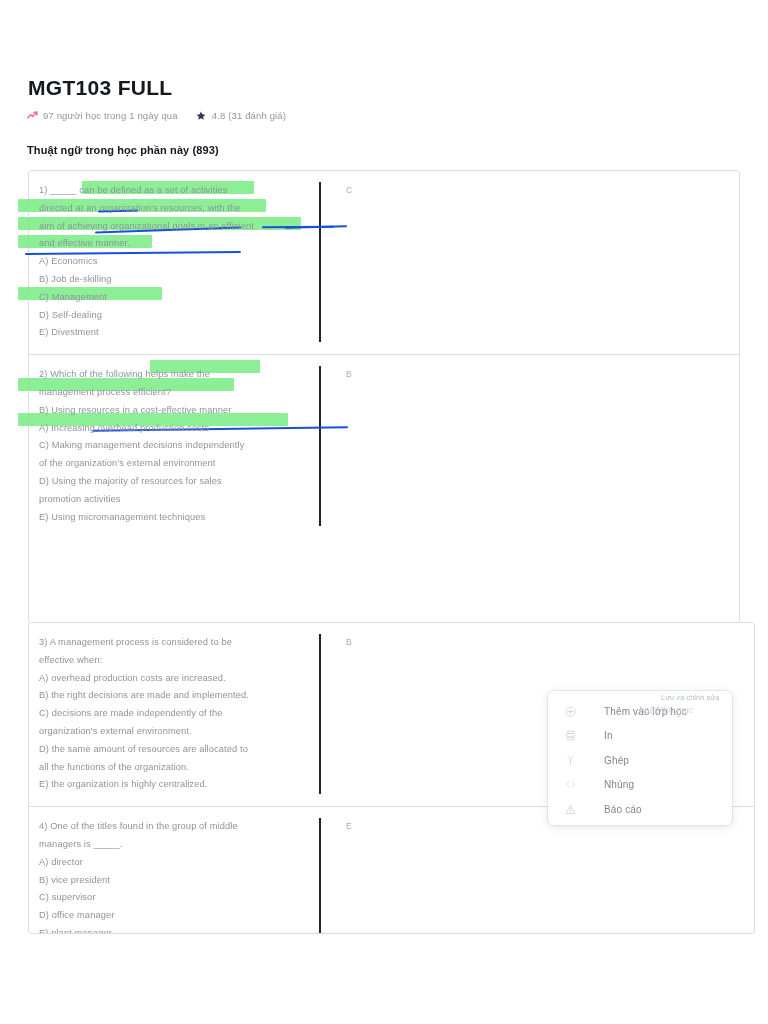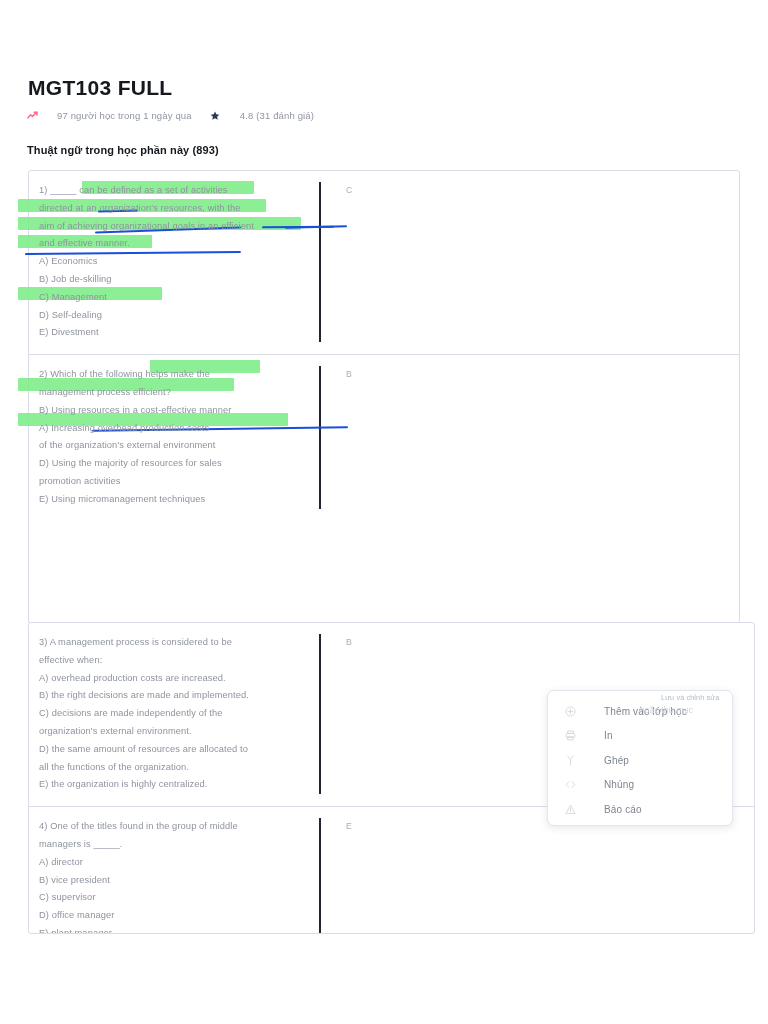--- a/index.html
+++ b/index.html
@@ -16,21 +16,21 @@
   .title {
     position: absolute; left: 28px; top: 76px;
     font-size: 21px; font-weight: 700; letter-spacing: .3px;
     color: #15191f;
   }
   .stats {
     position: absolute; left: 27px; top: 110px;
     display: flex; align-items: center; gap: 18px;
     font-size: 9.5px; color: #8f95a3; letter-spacing: .15px;
   }
-  .stat { display: flex; align-items: center; gap: 19px; }
+  .stat { display: flex; align-items: center; gap: 5px; }
   .stat-icon { display: inline-flex; width: 11px; height: 11px; align-items:center; justify-content:center; }
   .section-head {
     position: absolute; left: 27px; top: 144px;
     font-size: 11px; font-weight: 700; color: #15191f; letter-spacing: .1px;
   }
   .subtitle2 {
     position: absolute; left: 38px; top: 538px;
     font-size: 13.5px; font-weight: 700; color: #15191f; letter-spacing: .2px;
   }
 
@@ -182,20 +182,21 @@
       <div class="divider"></div>
       <div class="ans">C</div>
     </div>
 
     <div class="qrow">
       <div class="qtext">
         <div class="qline">2) Which of the following helps make the</div>
         <div class="qline">management process efficient?</div>
         <div class="qline">B) Using resources in a cost-effective manner</div>
         <div class="qline">A) Increasing overhead production costs</div>
+        <div class="qline">C) Making management decisions independently</div>
         <div class="qline">of the organization's external environment</div>
         <div class="qline">D) Using the majority of resources for sales</div>
         <div class="qline">promotion activities</div>
         <div class="qline">E) Using micromanagement techniques</div>
       </div>
       <div class="divider"></div>
       <div class="ans">B</div>
     </div>
   </div>
 

